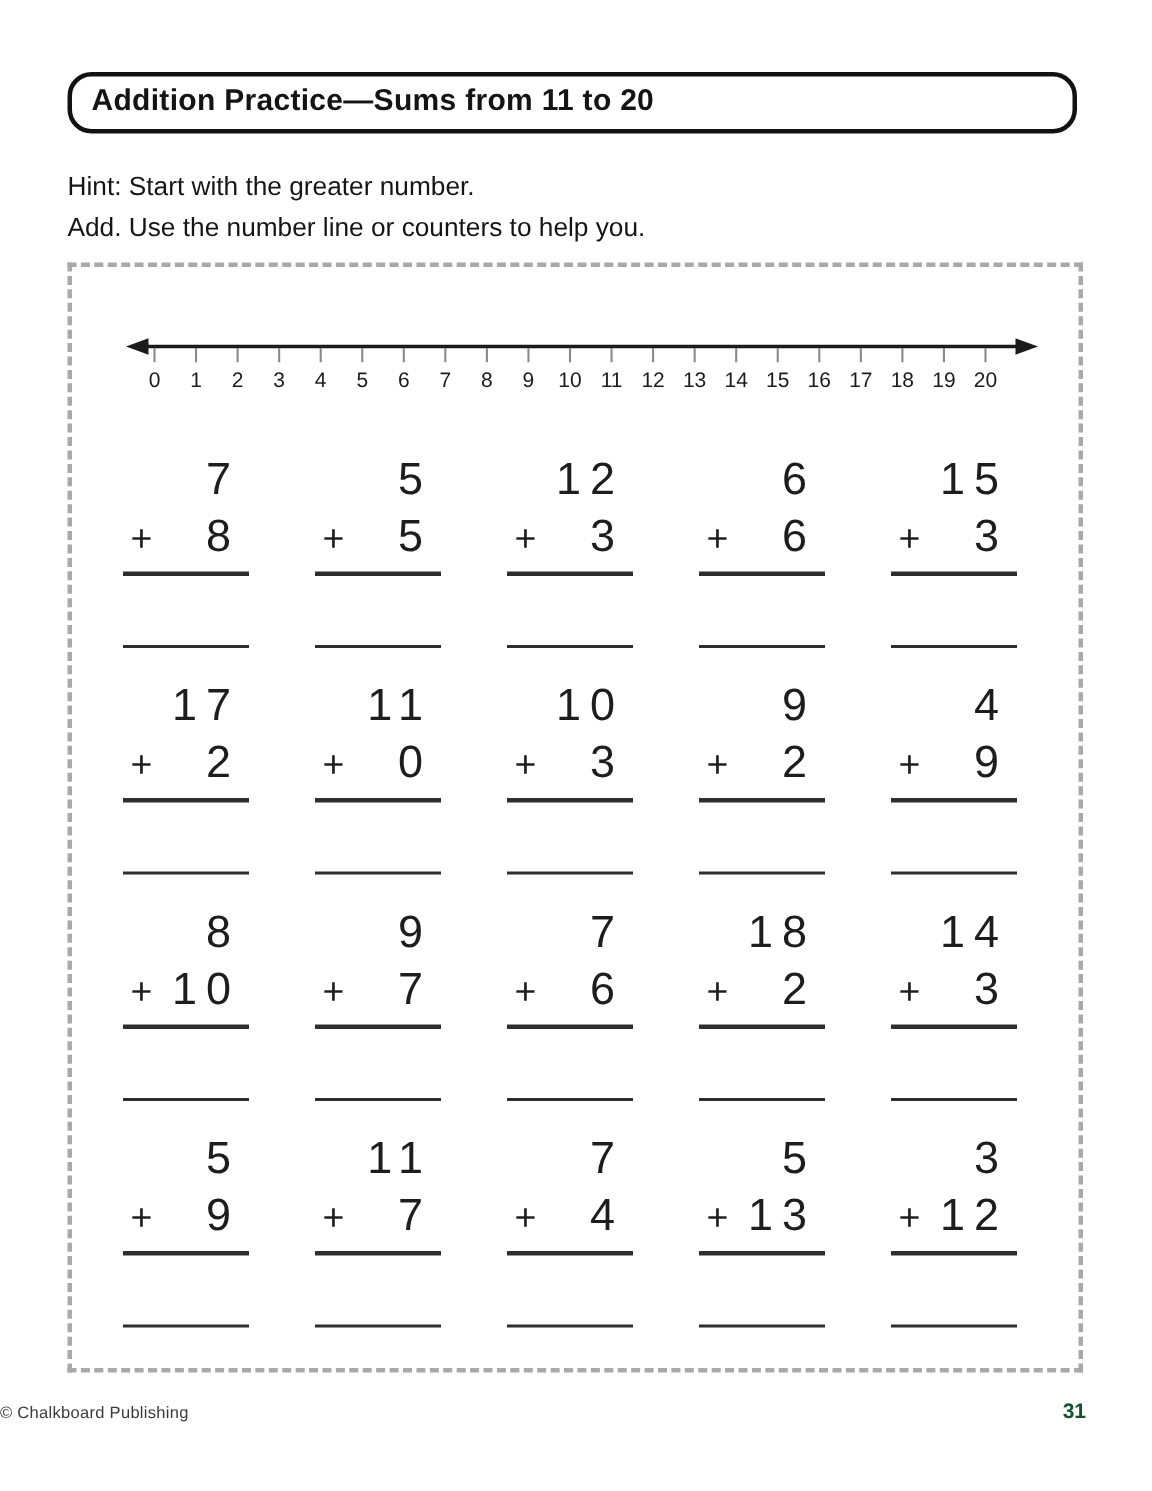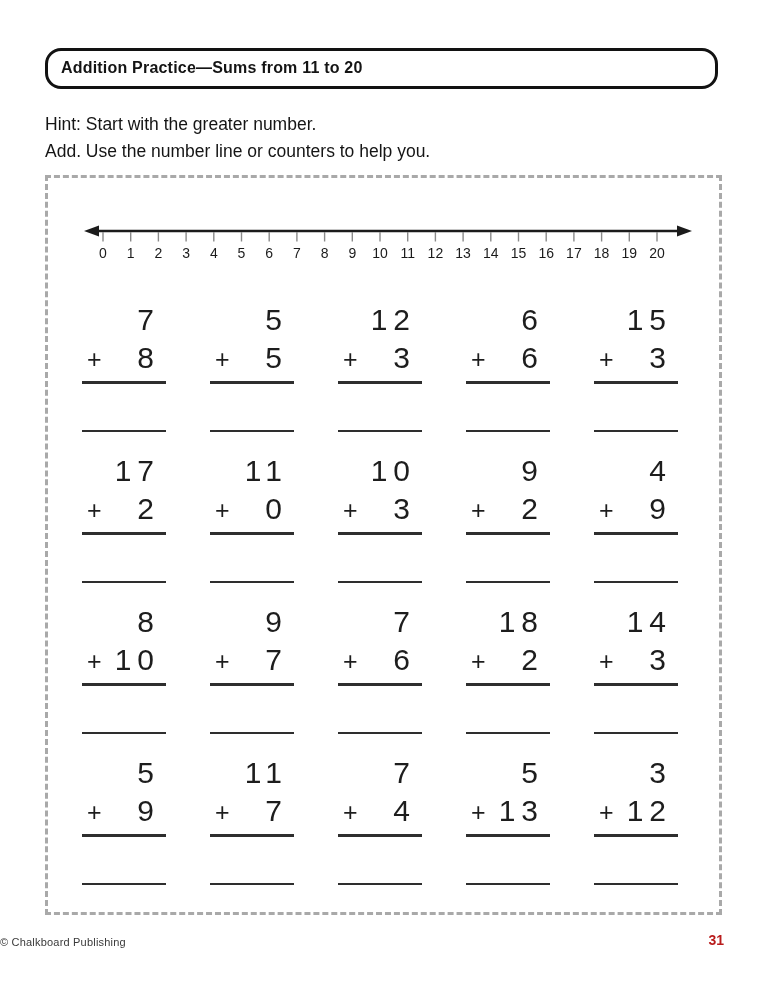--- a/index.html
+++ b/index.html
@@ -6,21 +6,21 @@
   body{font-family:"Liberation Sans", sans-serif; color:#1c1c1c;}
   .page{position:relative;width:768px;height:994px;background:#ffffff;overflow:hidden;}
 
   
   .title-banner{
     position:absolute;left:45px;top:48px;width:673px;height:41px;
     border:3.5px solid #121212;border-radius:16px;box-sizing:border-box;
     display:flex;align-items:center;background:#fff;
   }
   .title-banner h1{
-    margin:0;padding:0 0 2px 13px;font-size:16px;font-weight:bold;
+    margin:0;padding:0 0 2px 13px;font-size:20px;font-weight:bold;
     letter-spacing:0.2px;color:#141414;white-space:nowrap;
   }
 
   
   .instructions{position:absolute;left:45px;top:111px;font-size:17.5px;line-height:27px;color:#151515;}
 
   
   .worksheet-box{
     position:absolute;left:45px;top:175px;width:677px;height:740px;
     border:3px dashed #a9a9a9;box-sizing:border-box;background:#fff;
@@ -49,21 +49,21 @@
   .addend{text-align:right;padding-right:12px;letter-spacing:6px;margin-right:-6px;}
   .sum-line{border-bottom:3px solid #2e2e2e;margin-top:3px;}
   .answer-line{border-bottom:2.5px solid #2e2e2e;margin-top:46px;}
 
   
   .footer-copyright{
     position:absolute;left:0;top:936px;width:628px;text-align:left;
     font-size:11px;color:#3a3a3a;letter-spacing:0.2px;
   }
   .footer-page-number{
-    position:absolute;top:932px;right:44px;font-size:14px;font-weight:bold;color:#b91c1c;
+    position:absolute;top:932px;right:44px;font-size:14px;font-weight:bold;color:#14532d;
   }
 </style>
 </head>
 <body>
 
 <div class="page">
 
   <div class="title-banner">
     <h1>Addition Practice—Sums from 11 to 20</h1>
   </div>

